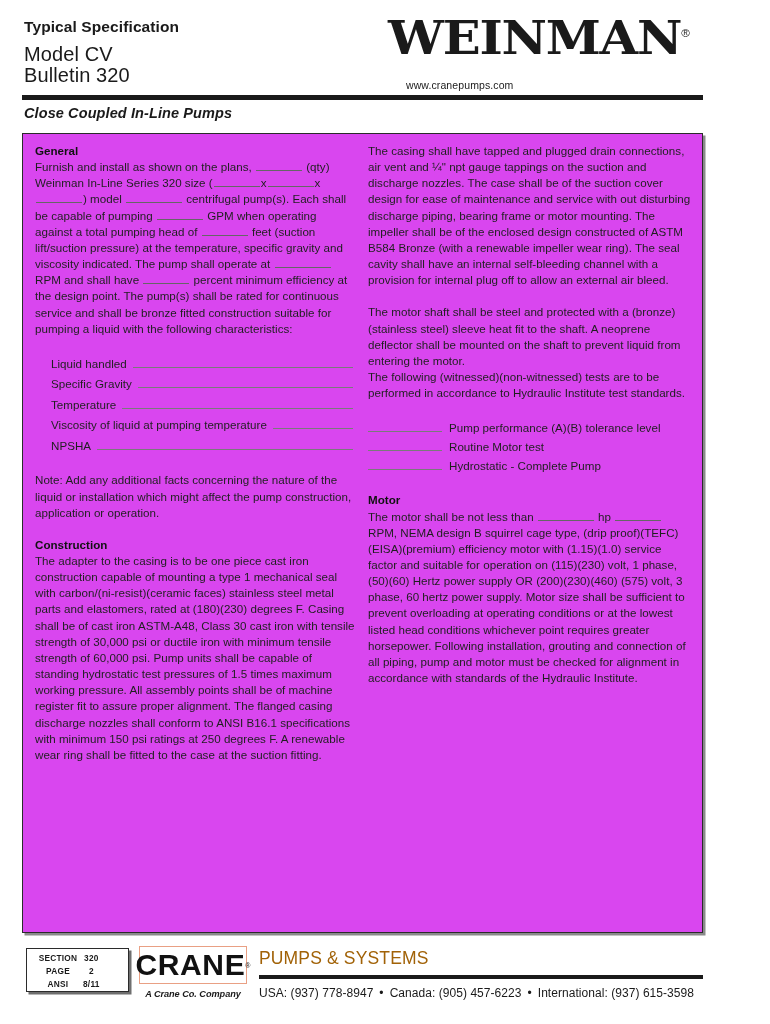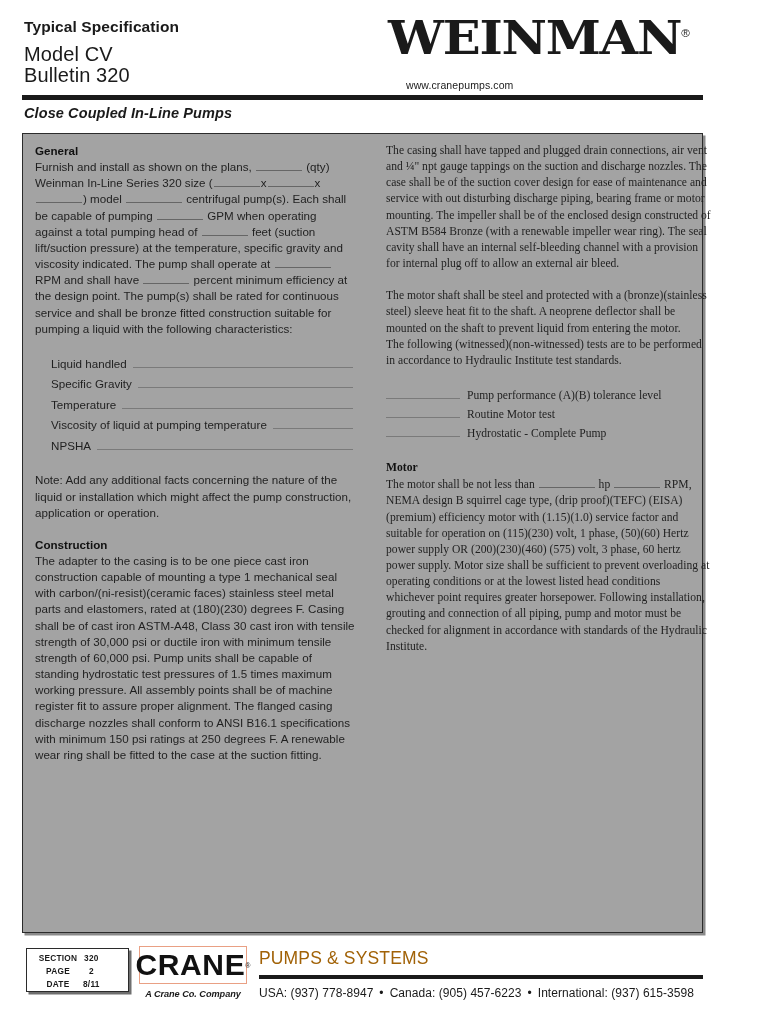--- a/index.html
+++ b/index.html
@@ -87,32 +87,32 @@
   }
 
   
   #content-box {
     position: absolute;
     left: 22px; top: 133px;
     width: 681px; height: 800px;
     border: 1.6px solid #2b2b2b;
     box-sizing: border-box;
     box-shadow: 2.5px 2.5px 0 0 #8a8a8a;
-    background: #a3a3a3;
+    background: #d946ef;
   }
   .col {
     position: absolute;
     top: 9px;
     font-size: 11.6px;
     line-height: 16.15px;
     letter-spacing: 0.02px;
     color: #1f1f1f;
   }
   #col-left  { left: 12px;  width: 322px; }
-  #col-right { left: 363px; width: 325px; font-family: Liberation Serif, serif; }
+  #col-right { left: 345px; width: 325px; }
 
   h3.sec-title {
     font-size: 11.6px;
     font-weight: bold;
     margin: 0 0 0 0;
     line-height: 16.15px;
     color: #111;
   }
   p.para {
     margin: 0;
@@ -362,21 +362,21 @@
       <tbody>
           <tr>
         <td class="k">SECTION</td>
         <td>320</td>
       </tr>
       <tr>
         <td class="k">PAGE</td>
         <td>2</td>
       </tr>
       <tr>
-        <td class="k">DATE</td>
+        <td class="k">ANSI</td>
         <td>8/11</td>
       </tr>
     </tbody>
       </table>
   </div>
 
   <div id="crane-block">
     <div id="crane-logo-box">
       <span class="crane-word">CRANE</span>
         <span class="crane-reg">®</span>

